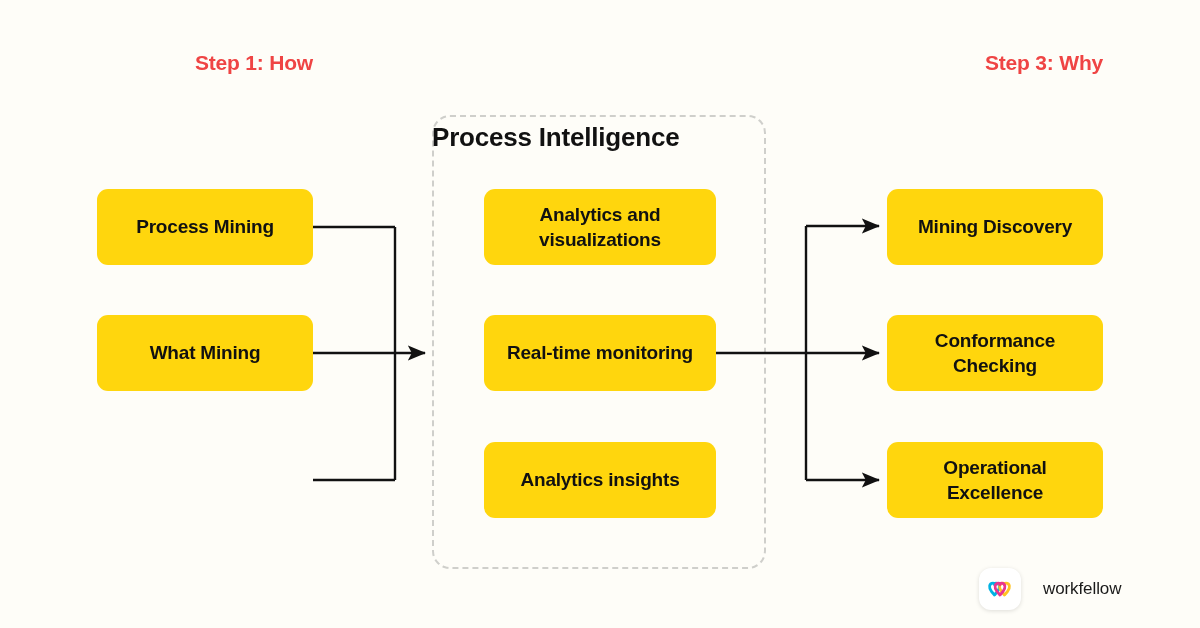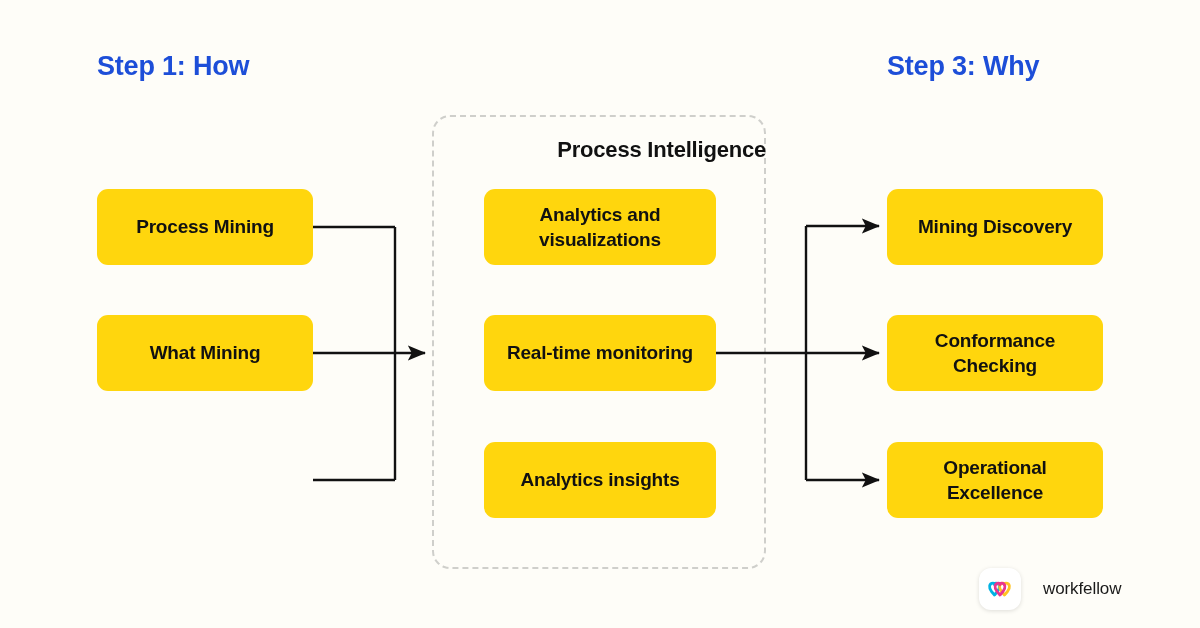--- a/index.html
+++ b/index.html
@@ -17,25 +17,25 @@
   #canvas {
     position: relative;
     width: 1200px;
     height: 628px;
     background: #FEFDF8;
   }
 
   
   .col-heading {
     position: absolute;
-    font-size: 27px;
+    font-size: 21px;
     font-weight: bold;
-    color: #1d4ed8;
+    color: #ef4444;
     letter-spacing: -0.2px;
-    text-align: left;
+    text-align: right;
     white-space: nowrap;
   }
   #heading-1 { left: 97px;  top: 51px; width: 216px; }
   #heading-2 { left: 484px; top: 51px; width: 232px; }
   #heading-3 { left: 887px; top: 51px; width: 216px; }
 
   
   #pi-container {
     position: absolute;
     left: 432px;
@@ -43,24 +43,24 @@
     width: 334px;
     height: 454px;
     border: 2px dashed #CFCFCB;
     border-radius: 18px;
     box-sizing: border-box;
     background: transparent;
   }
   #pi-title {
     position: absolute;
     left: 432px;
-    top: 137px;
+    top: 122px;
     width: 334px;
-    text-align: right;
-    font-size: 22px;
+    text-align: left;
+    font-size: 26px;
     font-weight: bold;
     color: #111111;
     letter-spacing: -0.2px;
   }
 
   
   .card {
     position: absolute;
     background: #FFD60D;
     border-radius: 11px;

